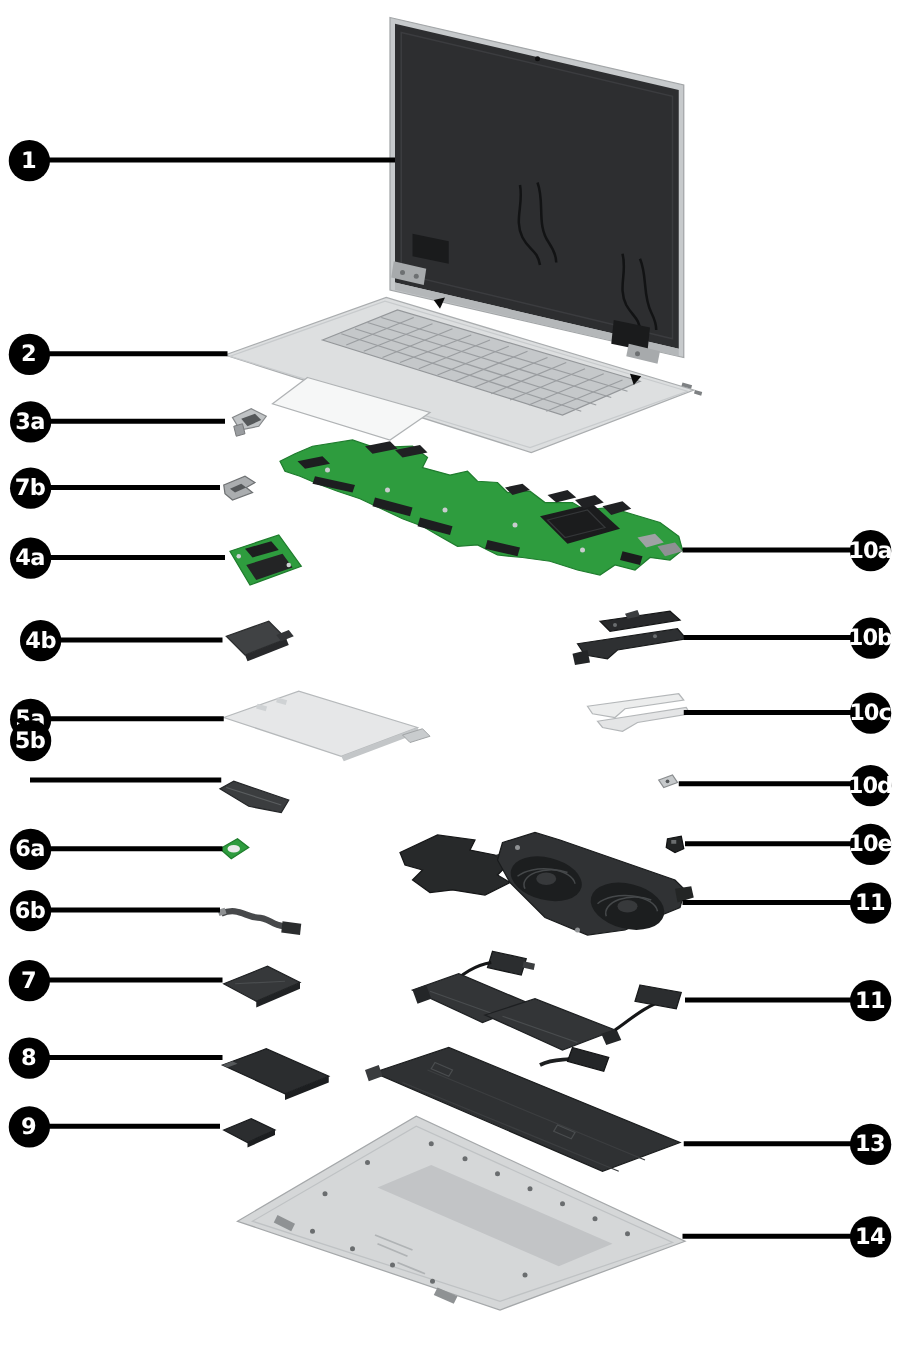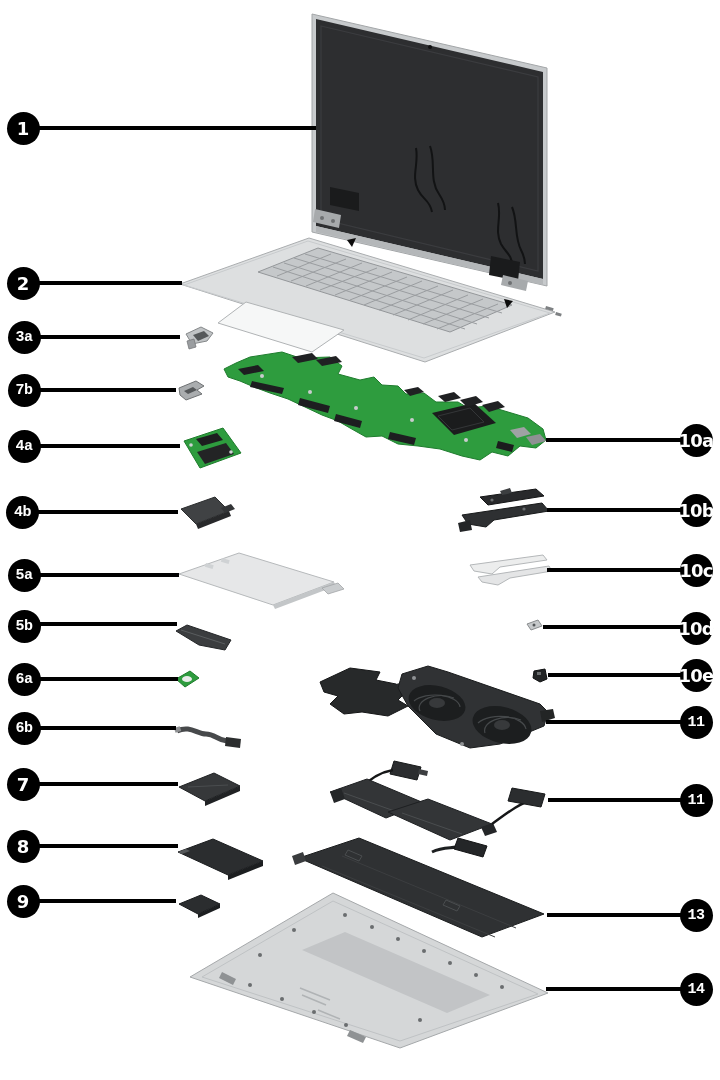--- a/index.html
+++ b/index.html
@@ -5,21 +5,21 @@
   html,body{margin:0;padding:0;background:#fff;}
   .canvas{position:relative;width:720px;height:1080px;background:#ffffff;overflow:hidden;
           font-family:"DejaVu Sans",sans-serif;}
   .artwork{position:absolute;left:0;top:0;}
   .callout-layer{position:absolute;left:0;top:0;width:720px;height:1080px;}
   .leader{position:absolute;height:3.5px;background:#000;}
   .callout{position:absolute;width:33px;height:33px;background:#000;border-radius:50%;
            color:#fff;font-weight:bold;display:flex;align-items:center;justify-content:center;
            user-select:none;}
   .len1{font-size:18px;}
-  .len2{font-size:15px;letter-spacing:-0.5px;font-family:Liberation Mono, monospace;}
+  .len2{font-size:18px;letter-spacing:-0.5px;}
   .len3{font-size:18px;letter-spacing:-0.8px;}
 </style>
 </head>
 <body>
 
 <div class="canvas">
 
 <svg class="artwork" width="720" height="1080" viewBox="0 0 720 1080">
 
   <g>
@@ -258,25 +258,25 @@
       <div class="callout len1" style="left: 6.5px; top: 111.5px;">1</div>
       <div class="leader" style="left: 23px; width: 159px; top: 281.25px;"></div>
       <div class="callout len1" style="left: 6.5px; top: 266.5px;">2</div>
       <div class="leader" style="left: 24px; width: 156px; top: 335.25px;"></div>
       <div class="callout len2" style="left: 7.5px; top: 320.5px;">3a</div>
       <div class="leader" style="left: 24px; width: 152px; top: 388.25px;"></div>
       <div class="callout len2" style="left: 7.5px; top: 373.5px;">7b</div>
       <div class="leader" style="left: 24px; width: 156px; top: 444.25px;"></div>
       <div class="callout len2" style="left: 7.5px; top: 429.5px;">4a</div>
       <div class="leader" style="left: 24px; width: 154px; top: 510.25px;"></div>
-      <div class="callout len2" style="left: 6px; top: 495.5px;">4b</div>
+      <div class="callout len2" style="left: 16px; top: 495.5px;">4b</div>
       <div class="leader" style="left: 24px; width: 155px; top: 573.25px;"></div>
       <div class="callout len2" style="left: 7.5px; top: 558.5px;">5a</div>
       <div class="leader" style="left: 24px; width: 153px; top: 622.25px;"></div>
-      <div class="callout len2" style="left: 7.5px; top: 610px;">5b</div>
+      <div class="callout len2" style="left: 7.5px; top: 576px;">5b</div>
       <div class="leader" style="left: 24px; width: 154px; top: 677.25px;"></div>
       <div class="callout len2" style="left: 7.5px; top: 662.5px;">6a</div>
       <div class="leader" style="left: 24px; width: 152px; top: 726.25px;"></div>
       <div class="callout len2" style="left: 7.5px; top: 711.5px;">6b</div>
       <div class="leader" style="left: 23px; width: 155px; top: 782.25px;"></div>
       <div class="callout len1" style="left: 6.5px; top: 767.5px;">7</div>
       <div class="leader" style="left: 23px; width: 155px; top: 844.25px;"></div>
       <div class="callout len1" style="left: 6.5px; top: 829.5px;">8</div>
       <div class="leader" style="left: 23px; width: 153px; top: 899.25px;"></div>
       <div class="callout len1" style="left: 6.5px; top: 884.5px;">9</div>

